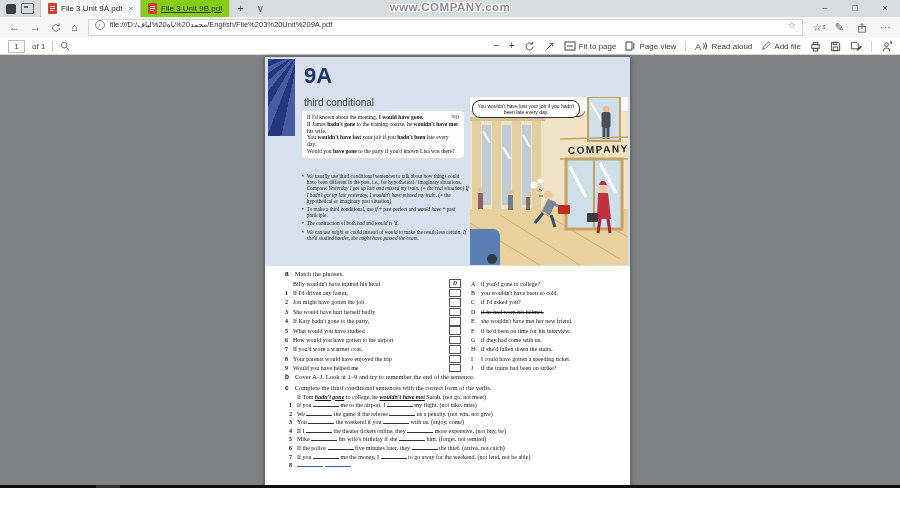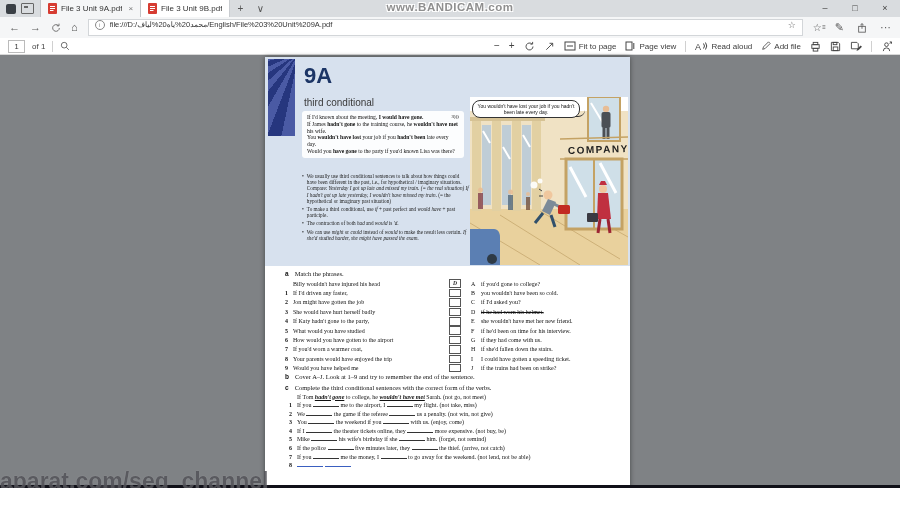--- a/index.html
+++ b/index.html
@@ -7,21 +7,21 @@
     font-family:"Liberation Sans",sans-serif;-webkit-font-smoothing:antialiased;}
 
   
   .tabbar{position:absolute;top:0;left:0;right:0;height:17px;background:#d9dcdf;display:flex;align-items:stretch;}
   .tab-utils{display:flex;align-items:center;gap:5px;padding:0 6px;}
   .util-sq{width:10px;height:10px;background:#3a3f45;border-radius:2px;}
   .util-out{width:11px;height:9px;border:1px solid #666;border-radius:1px;position:relative;}
   .util-out:after{content:"";position:absolute;left:2px;top:2px;width:4px;height:2px;background:#666;}
   .tab{display:flex;align-items:center;gap:4px;padding:0 7px;font-size:8px;color:#333;max-width:100px;}
   .tab.active{background:#f5f6f7;border-left:1px solid #c2c5c8;border-right:1px solid #c2c5c8;}
-  .tab.inactive{background:#ffffff;border-right:1px solid #c9ccd0;}
+  .tab.inactive{background:#84cc16;border-right:1px solid #c9ccd0;text-decoration:underline;}
   .tab .ttl{white-space:nowrap;overflow:hidden;}
   .tab .x{color:#777;font-size:8px;margin-left:2px;}
   .newtab,.tabchev{width:20px;display:flex;align-items:center;justify-content:center;color:#555;font-size:10px;}
   .winctl{margin-left:auto;display:flex;}
   .wbtn{width:30px;text-align:center;font-size:9px;color:#444;line-height:17px;}
 
   
   .navbar{position:absolute;top:17px;left:0;right:0;height:21px;background:#f5f6f7;display:flex;align-items:center;padding:0 9px;gap:10px;box-sizing:border-box;}
   .nav-ico{font-size:11px;color:#5a5a5a;line-height:1;}
   .urlfield{flex:1;height:15px;background:#fff;border:1px solid #d3d6d9;display:flex;padding:0 6px;gap:5px;font-size:7.5px;color:#333;min-width:0;}
@@ -582,15 +582,14 @@
       <span class="tb-ico" style="width:16px">
         <svg width="12" height="11" viewBox="0 0 12 11">
             <path d="M1 1h10v7H6l-2.5 2.5V8H1z" fill="none" stroke="#ddd"></path>
             <line x1="3" y1="3.5" x2="9" y2="3.5" stroke="#ddd"></line>
             <line x1="3" y1="5.5" x2="7" y2="5.5" stroke="#ddd"></line>
           </svg>
       </span>
     </div>
   </div>
 
-  <div class="wm-top">www.BANDICAM.com</div>
-  <div class="wm-bottom">aparat.com/seg_channel</div>
+  <div class="wm-top">www.COMPANY.com</div>
 </div>
 
 </body></html>

